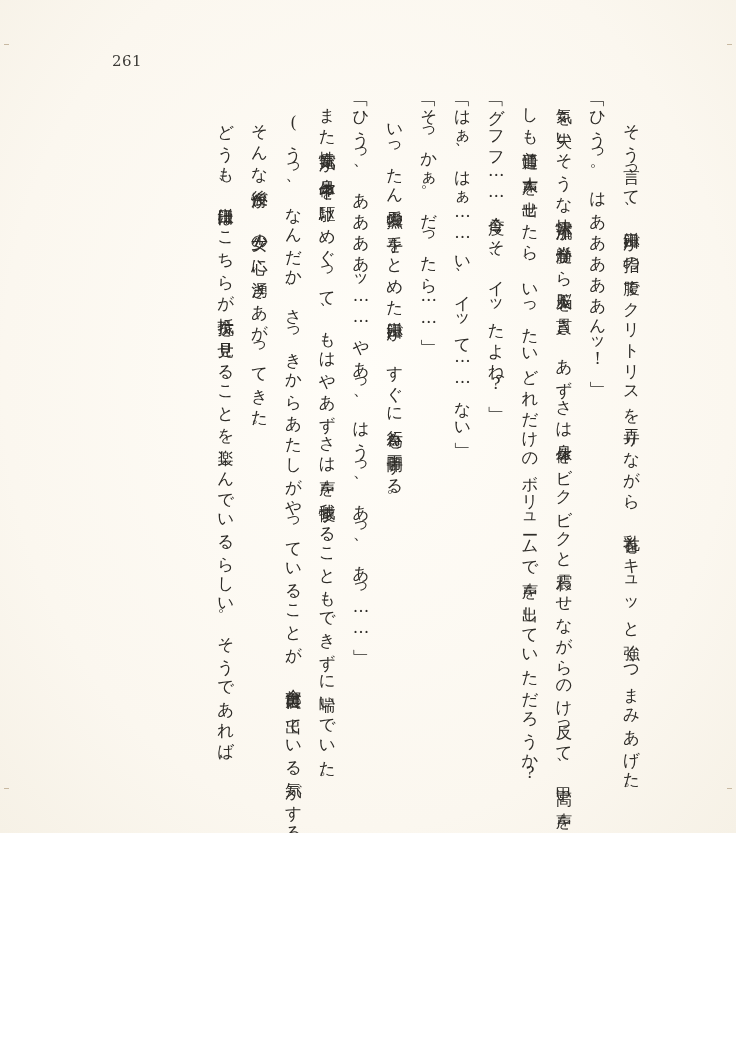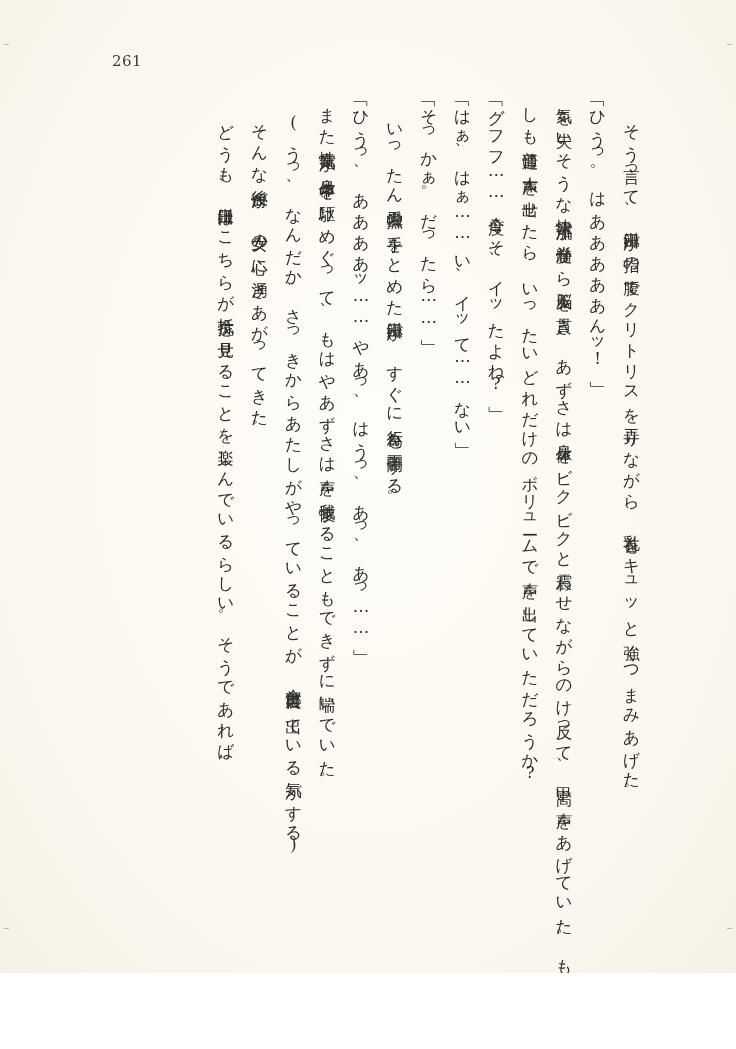--- a/index.html
+++ b/index.html
@@ -9,21 +9,21 @@
   }
   body {
     width: 736px;
     height: 1049px;
     overflow: hidden;
     font-family: "DejaVu Serif", serif;
   }
   #page {
     position: relative;
     width: 736px;
-    height: 973px;
+    height: 833px;
     background: #fef9c3;
     overflow: hidden;
   }
   
   #page::before {
     content: "";
     position: absolute;
     inset: 0;
     background: radial-gradient(ellipse at 50% 45%, #fffdf8 0%, #fbf7ef 70%, #f6f1e6 100%);
     pointer-events: none;

